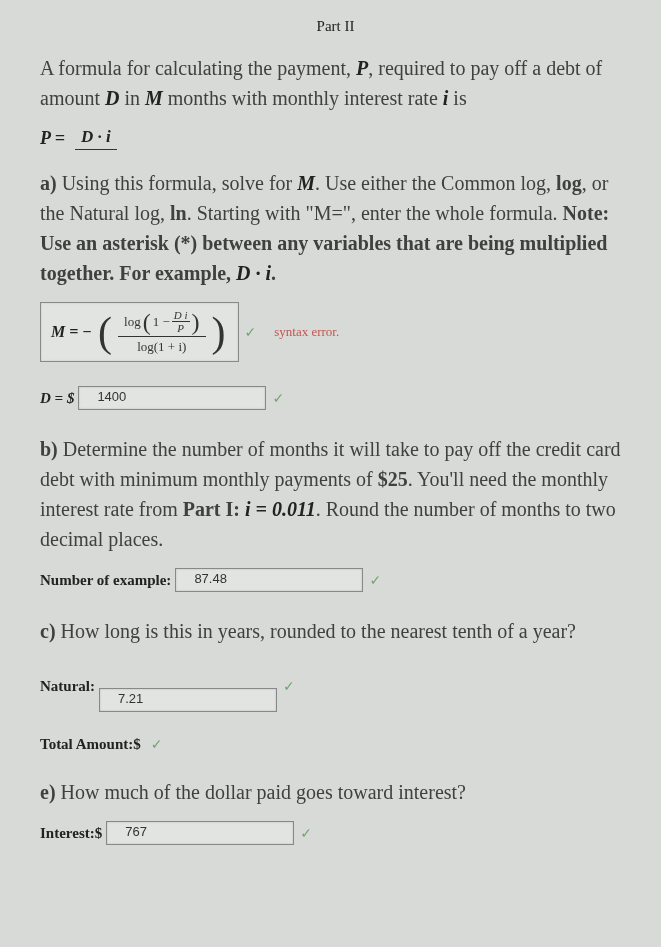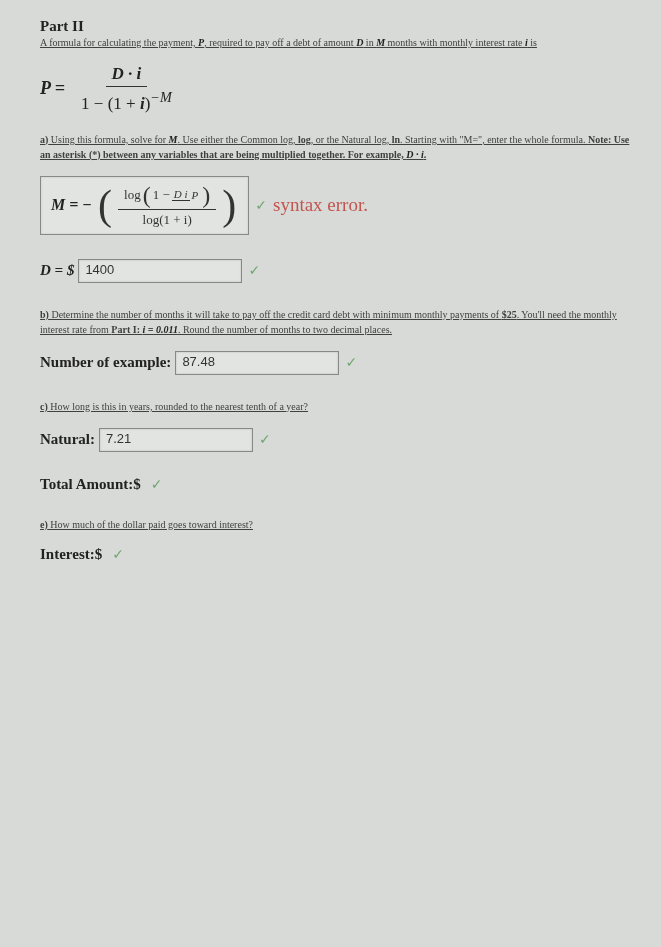--- a/index.html
+++ b/index.html
@@ -7,30 +7,31 @@
   padding: 0;
   background: #d8dad7;
   font-family: Georgia, 'Times New Roman', serif;
   color: #333;
   width: 661px;
 }
 .container {
   padding: 18px 30px 18px 40px;
 }
 .part-header {
-  font-weight: bold;
+  font-weight: normal;
   font-size: 15px;
-  color: #222;
+  margin-bottom: 18px;
+  color: #222;
+  text-align: center;
 }
 .prose {
-  font-size: 10px;
+  font-size: 20px;
   line-height: 1.5;
   color: #404040;
   margin-bottom: 14px;
-  text-decoration: underline;
 }
 .var {
   font-family: 'Times New Roman', serif;
   font-style: italic;
   font-weight: bold;
   color: #222;
 }
 .bold {
   font-weight: bold;
 }
@@ -55,21 +56,21 @@
   text-align: center;
 }
 .frac .den {
   padding: 2px 6px 0 6px;
   text-align: center;
 }
 .input-box {
   display: inline-block;
   border: 1px solid #888;
   background: #e2e4e1;
-  padding: 2px 6px;
+  padding: 2px 18px;
   font-size: 13px;
   color: #333;
   box-shadow: inset 0 0 2px rgba(0,0,0,0.2);
   font-family: Arial, sans-serif;
   min-height: 18px;
   vertical-align: middle;
 }
 .formula-box {
   display: inline-flex;
   align-items: center;
@@ -92,63 +93,60 @@
   margin-right: 4px;
 }
 .check {
   color: #6fa56f;
   font-size: 14px;
   margin-left: 6px;
   display: inline-block;
 }
 .syntax-err {
   color: #c25550;
-  font-size: 19px;
-  margin-left: 6px;
+  font-size: 13px;
+  margin-left: 18px;
 }
 .big-paren {
   font-size: 42px;
   font-weight: 100;
   line-height: 1;
   padding: 0 2px;
   font-family: 'Times New Roman', serif;
 }
 .med-paren {
   font-size: 24px;
   line-height: 1;
 }
 .small-frac {
   display: inline-flex;
-  flex-direction: row;
+  flex-direction: column;
   align-items: center;
   font-size: 11px;
   vertical-align: middle;
 }
 .small-frac .snum { border-bottom: 1px solid #333; padding: 0 2px; }
 .small-frac .sden { padding: 0 2px; }
 .w150 { width: 150px; }
-.w140 { width: 140px; }
+.w140 { width: 140px; margin-top: 28px; }
 </style>
 </head>
 <body>
 
 <div class="container">
   <div class="part-header">Part II</div>
 
   <div class="prose">
     <span>A formula for calculating the payment, </span><span class="var">P</span><span>, required to pay off a debt of amount </span><span class="var">D</span><span> in </span><span class="var">M</span><span> months with monthly interest rate </span><span class="var">i</span><span> is</span>
   </div>
 
   <div class="formula-block">
     <span class="var" style="font-size:18px; margin-right:6px; font-style:italic;">P =</span>
     <span class="frac">
       <span class="num"><span class="var" style="font-style:italic;">D · i</span></span>
-      <span class="den">
-        <span>1 − (1 + </span><span class="var" style="font-style:italic;">i</span><span>)</span><sup style="font-style:italic;">−M</sup>
-      </span>
     </span>
   </div>
 
   <div class="prose">
     <span class="bold">a)</span><span> Using this formula, solve for </span><span class="var">M</span><span>. Use either the Common log, </span><span class="bold">log</span><span>, or the Natural log, </span><span class="bold">ln</span><span>. Starting with "M=", enter the whole formula. </span><span class="bold">Note: Use an asterisk (*) between any variables that are being multiplied together. For example, </span><span class="var bold">D · i</span><span class="bold">.</span>
   </div>
 
   <div class="answer-row">
     <div class="formula-box">
       <span class="var" style="font-style:italic; font-size:16px; margin-right:4px;">M = −</span>
@@ -204,15 +202,16 @@
     <span class="answer-label">Total Amount:$</span>
     <span class="check">✓</span>
   </div>
 
   <div class="prose">
     <span class="bold">e)</span><span> How much of the dollar paid goes toward interest?</span>
   </div>
 
   <div class="answer-row" style="margin-bottom:12px;">
     <span class="answer-label">Interest:$</span>
+    <span class="input-box w150">767</span>
     <span class="check">✓</span>
   </div>
 </div>
 
 </body></html>

